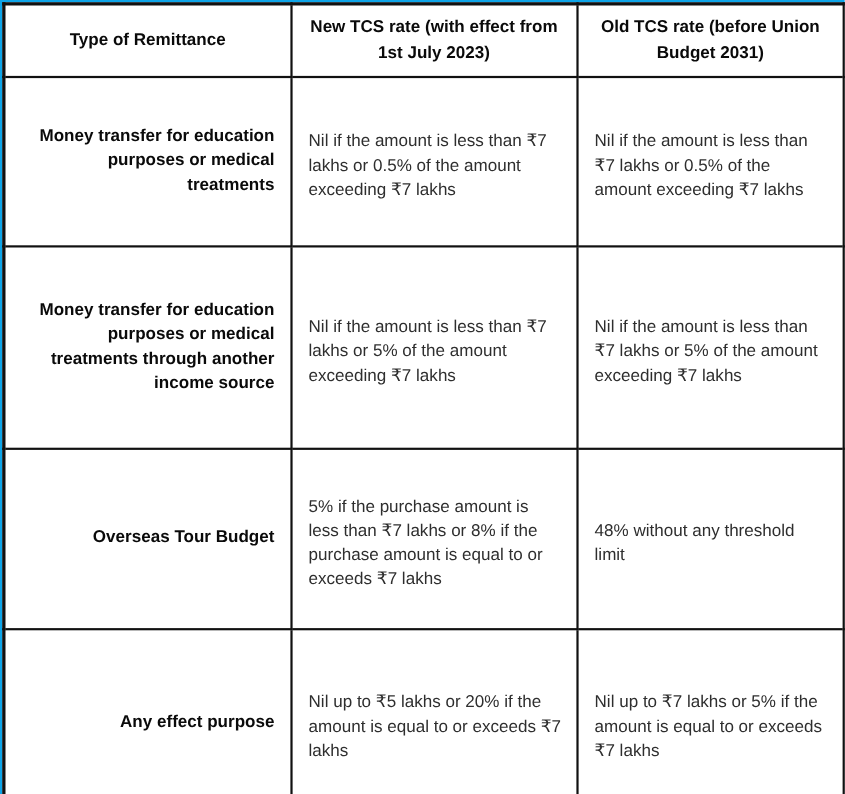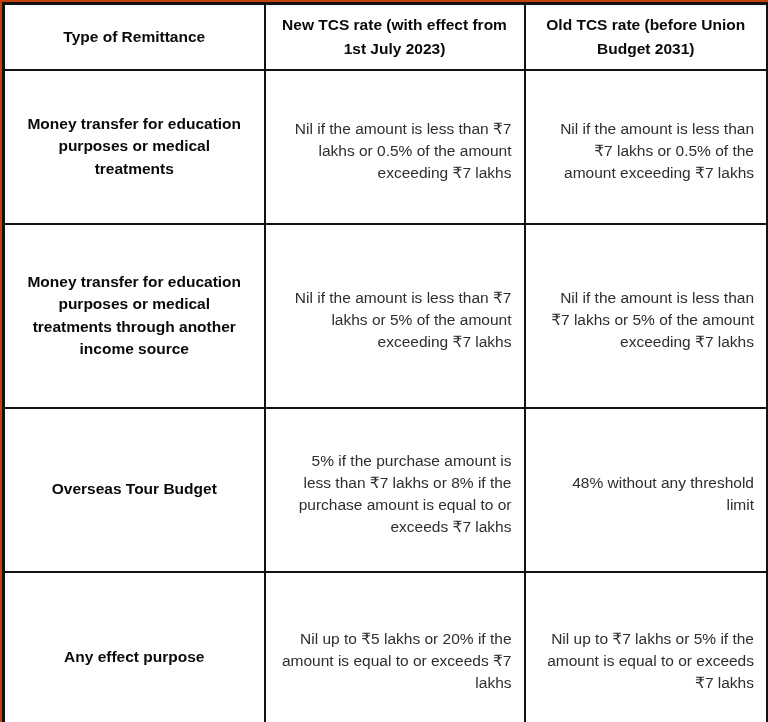--- a/index.html
+++ b/index.html
@@ -7,21 +7,21 @@
     padding: 0;
     width: 768px;
     height: 722px;
     background: #ffffff;
     font-family: "Liberation Sans", "DejaVu Sans", sans-serif;
   }
   .page {
     position: relative;
     width: 768px;
     height: 722px;
-    background: #c2410c;
+    background: #0ea5e9;
   }
   table.tcs {
     position: absolute;
     left: 2px;
     top: 2px;
     width: 764px;
     height: 718px;
     border-collapse: collapse;
     table-layout: fixed;
     border: 3px solid #111111;
@@ -47,29 +47,29 @@
     font-weight: 700;
     color: #0a0a0a;
     text-align: center;
     line-height: 1.55;
     padding: 6px 8px;
   }
   td.type-cell {
     font-size: 15.5px;
     font-weight: 700;
     color: #0a0a0a;
-    text-align: center;
+    text-align: right;
     line-height: 1.45;
     padding: 8px 14px;
   }
   td.rate-cell {
     font-size: 15.5px;
     font-weight: 400;
     color: #2e2e2e;
-    text-align: right;
+    text-align: left;
     line-height: 1.42;
     padding: 8px 12px 0 15px;
     margin-top: 37px;
   }
 </style>
 </head>
 <body>
 
 <div class="page">
   <table class="tcs">

